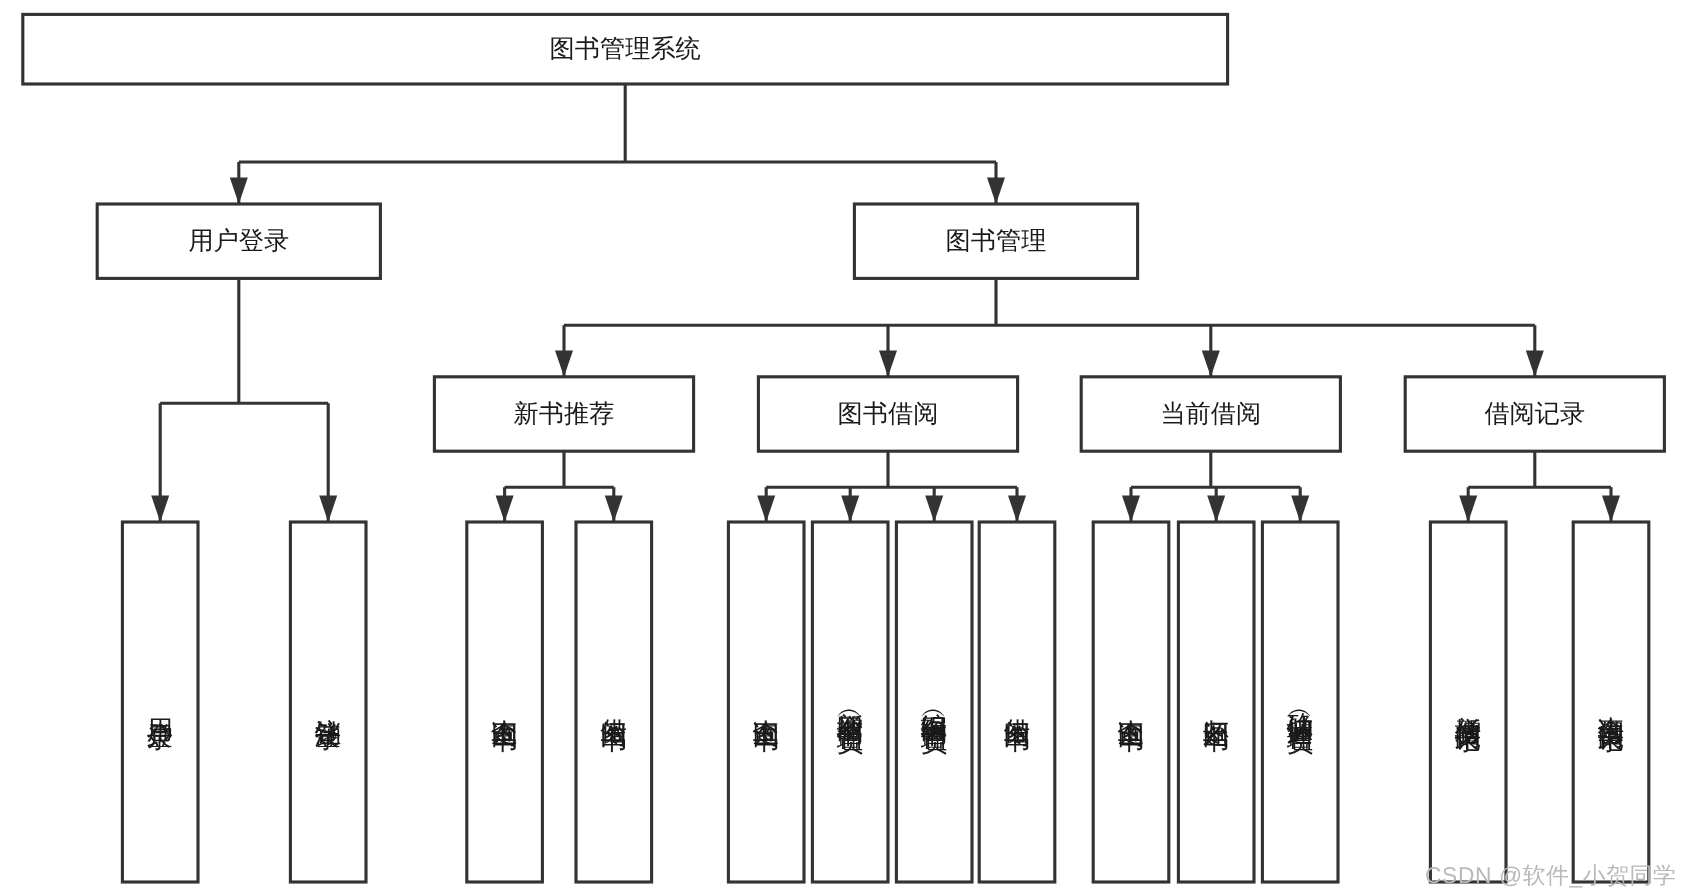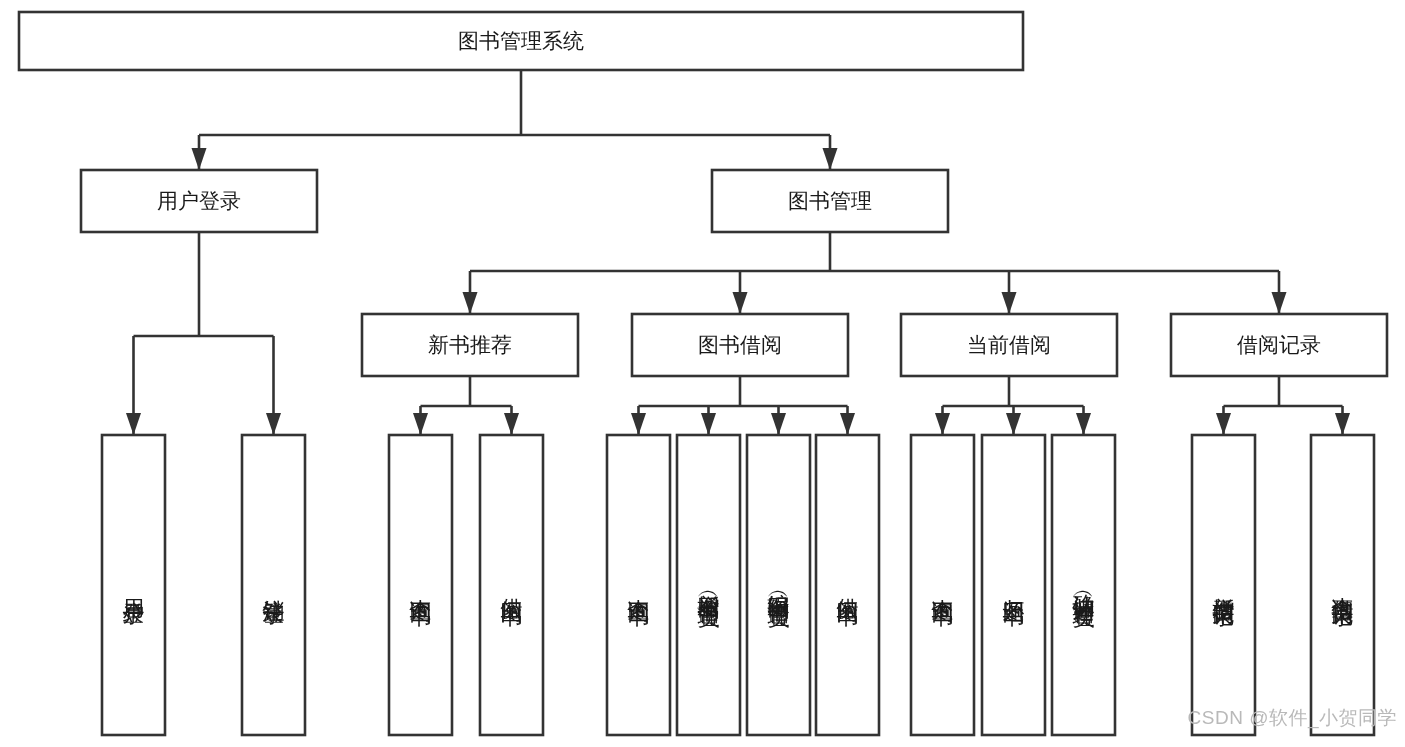--- a/index.html
+++ b/index.html
@@ -61,21 +61,21 @@
     align-items: center;
     justify-content: center;
     text-align: center;
     white-space: nowrap;
     box-sizing: border-box;
     pointer-events: none;
   }
   .watermark {
     position: absolute;
     right: 8px;
-    bottom: 16px;
+    bottom: 4px;
     font-family: "Liberation Sans", "DejaVu Sans", sans-serif;
     font-size: 19px;
     color: #b9b9b9;
     white-space: nowrap;
     letter-spacing: 0.5px;
   }
 </style>
 </head>
 <body>
 

